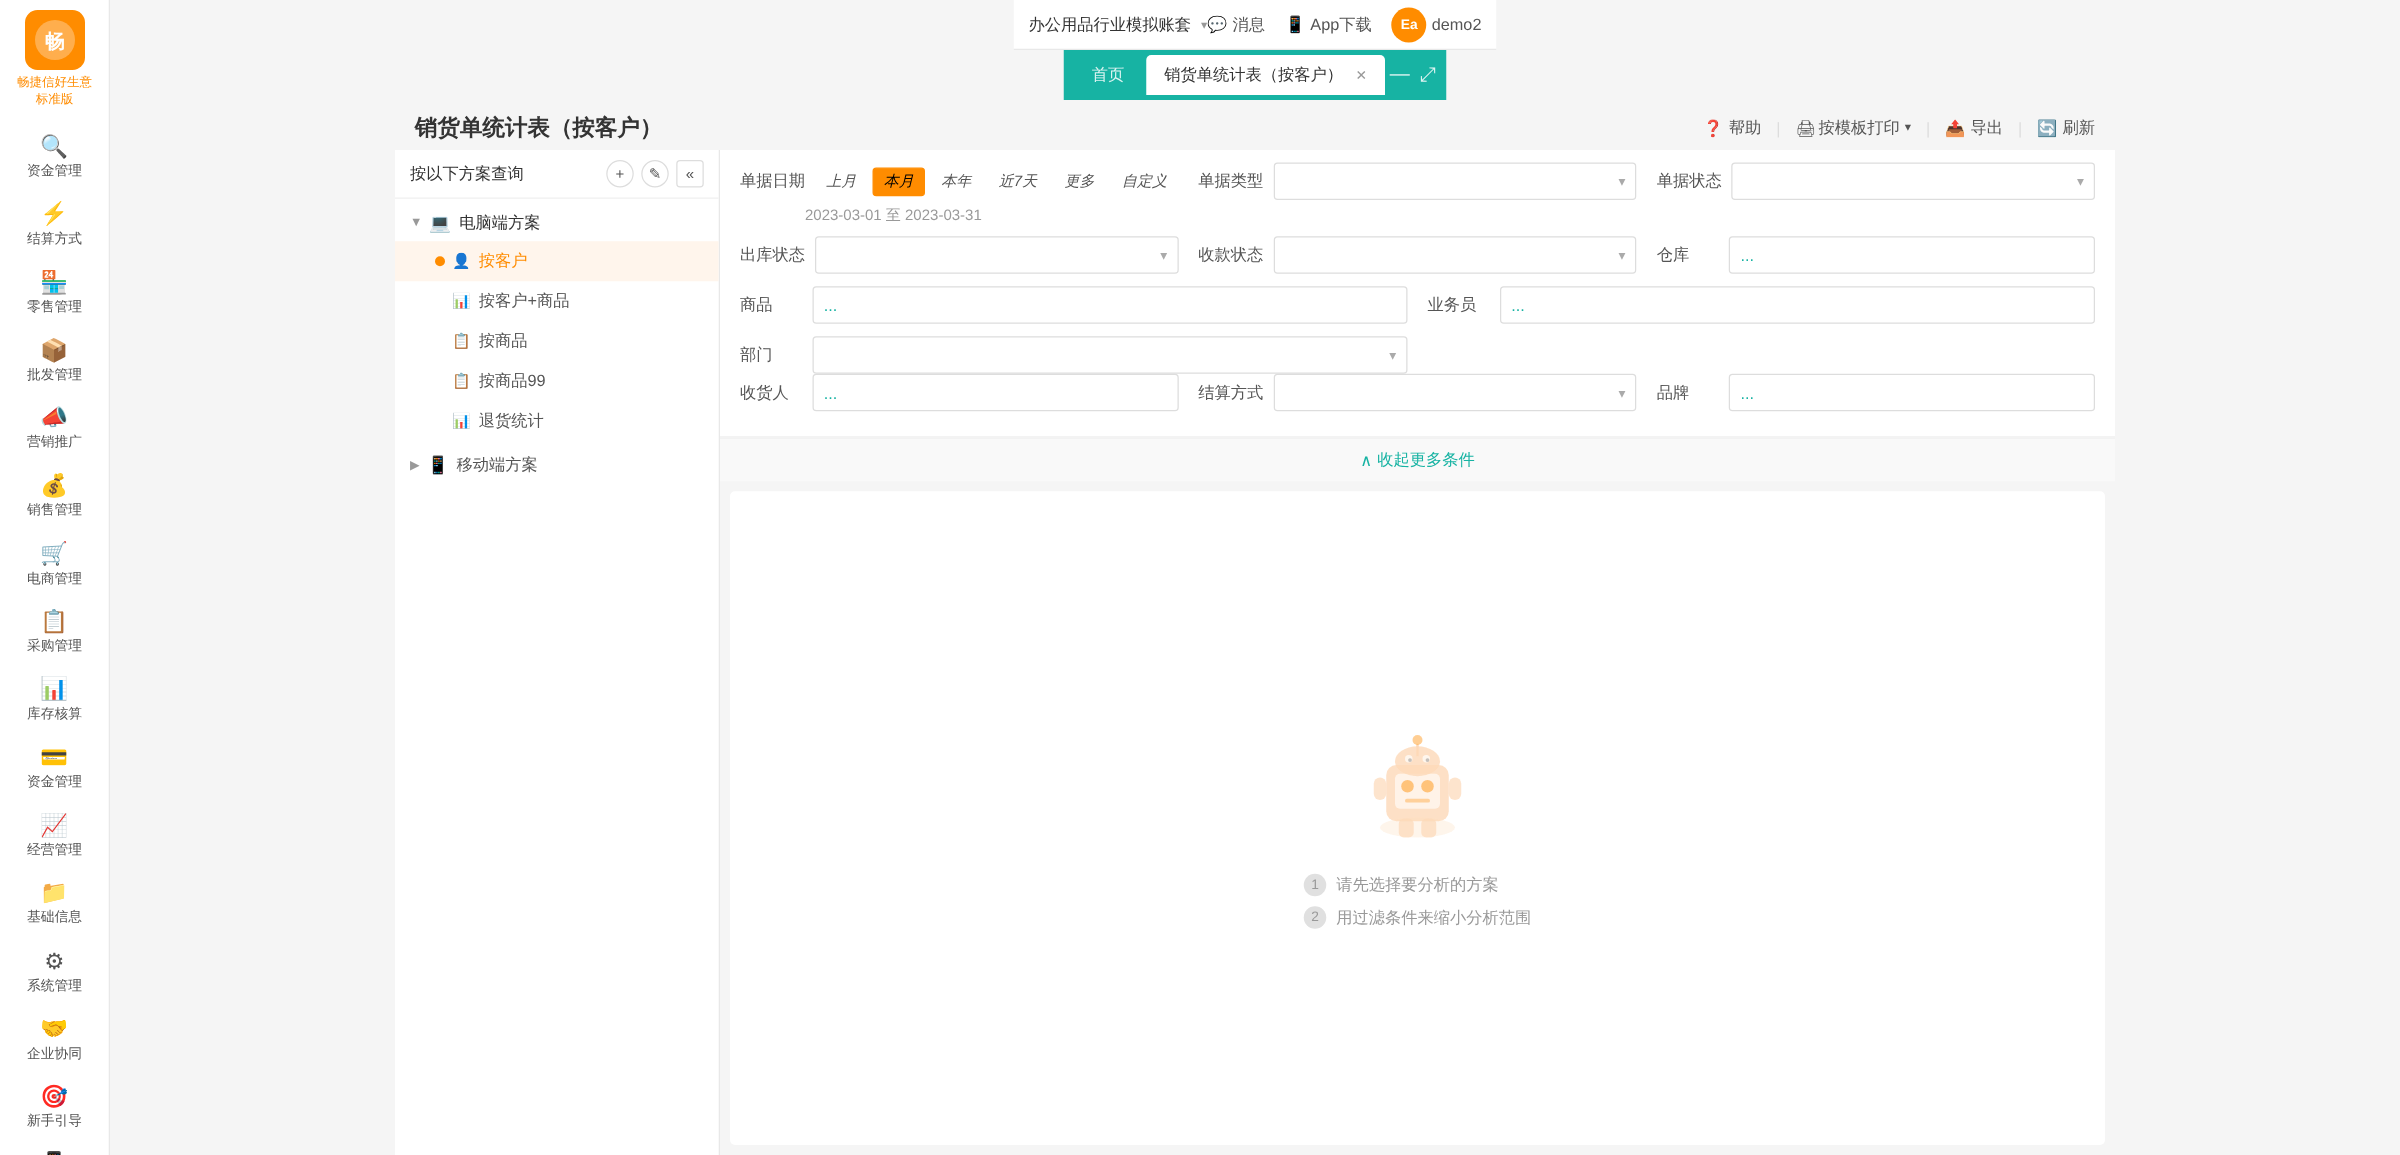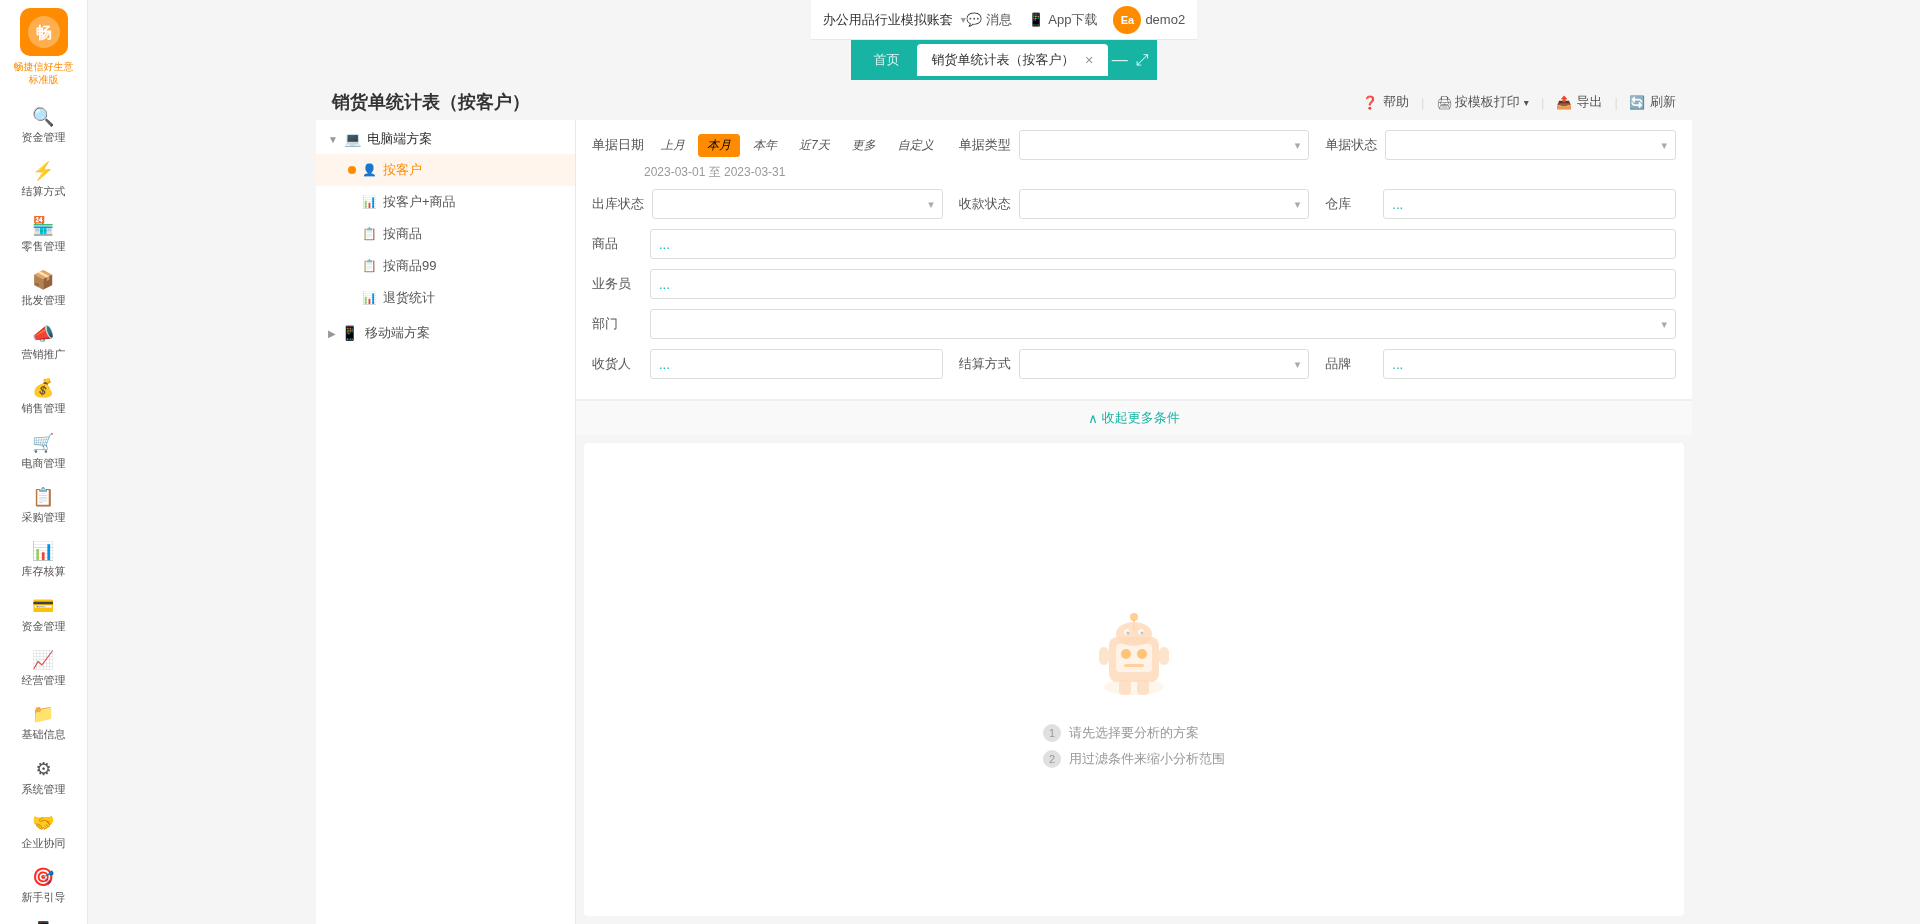--- a/index.html
+++ b/index.html
@@ -241,20 +241,28 @@
         <div class="pa-item">
           <span>🔄</span>
           <span>刷新</span>
         </div>
       </div>
     </div>
 
     <div class="body-split">
 
       <div class="scheme-panel">
+        <div class="scheme-header">
+          <span>按以下方案查询</span>
+          <div class="scheme-header-actions">
+            <div class="sha-btn">+</div>
+            <div class="sha-btn">✎</div>
+            <div class="scheme-collapse">«</div>
+          </div>
+        </div>
 
         <div class="scheme-group">
           <div class="scheme-group-title">
             <span class="sg-arrow">▼</span>
             <span class="sg-icon">💻</span>
             <span>电脑端方案</span>
           </div>
           <div class="scheme-item active">
             <span class="si-icon">👤</span>
             <span>按客户</span>
@@ -343,21 +351,21 @@
                 </div>
               </div>
               <div class="fi-group">
                 <span class="fi-label">仓库</span>
                 <div class="fi-control">
                   <span class="fc-placeholder" style="color:#17b3a3;">...</span>
                 </div>
               </div>
             </div>
 
-            <div style="display:grid; grid-template-columns:1fr; gap:10px 16px; margin-bottom:10px;">
+            <div style="display:grid; grid-template-columns:1fr 1fr; gap:10px 16px; ">
               <div class="fi-group">
                 <span class="fi-label">商品</span>
                 <div class="fi-control">
                   <span class="fc-placeholder" style="color:#17b3a3;">...</span>
                 </div>
               </div>
               <div class="fi-group">
                 <span class="fi-label">业务员</span>
                 <div class="fi-control">
                   <span class="fc-placeholder" style="color:#17b3a3;">...</span>

